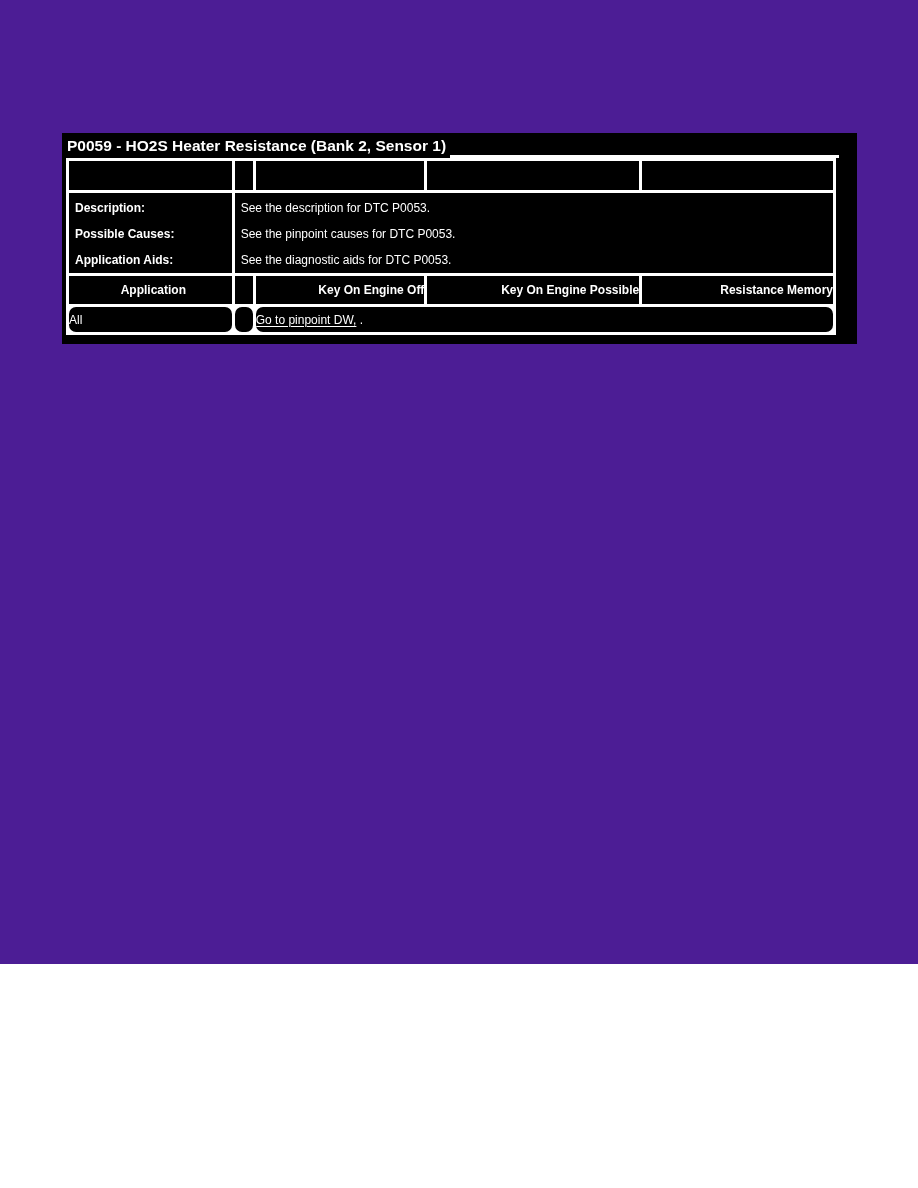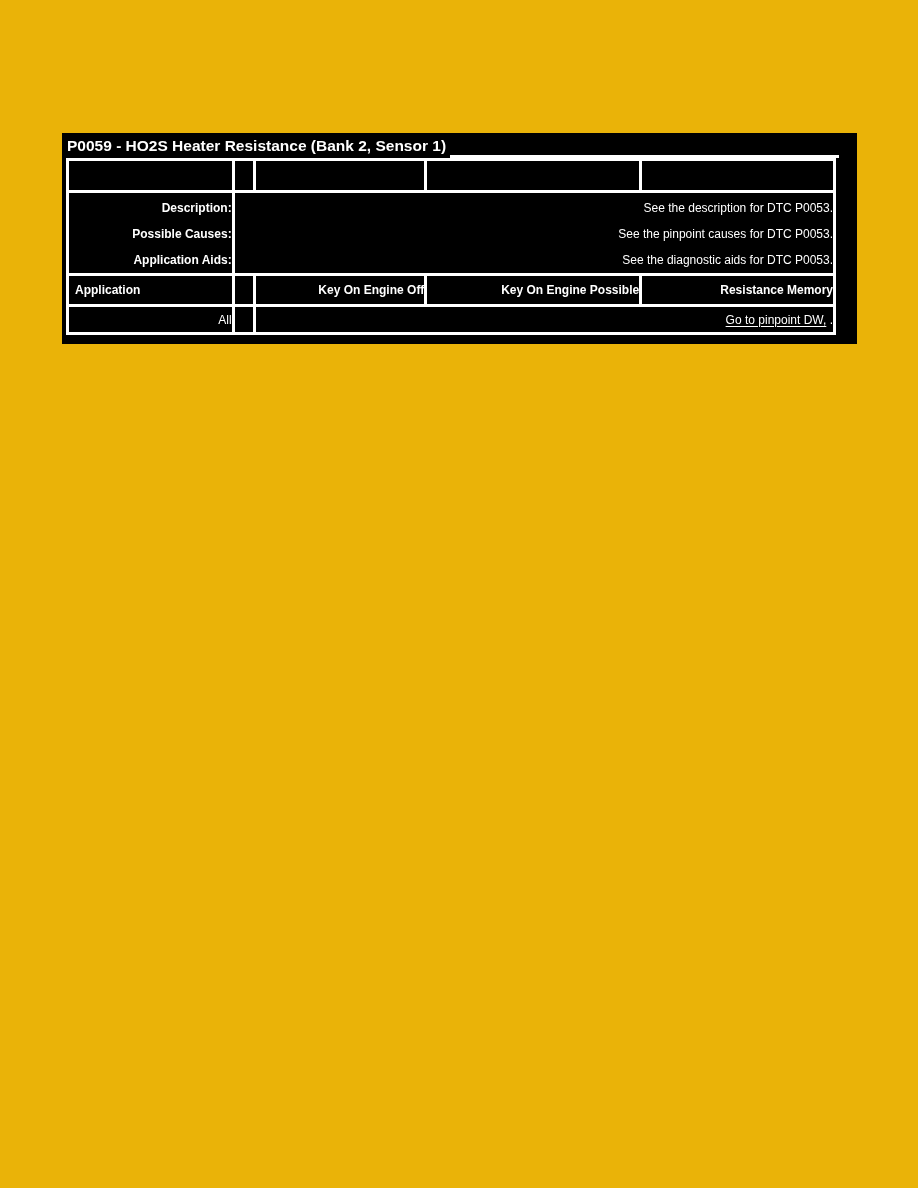--- a/index.html
+++ b/index.html
@@ -2,22 +2,22 @@
 <html><head>
 <meta charset="utf-8">
 <style>
   * { margin: 0; padding: 0; box-sizing: border-box; }
   html, body { background: #ffffff; }
   body { font-family: "Liberation Sans", sans-serif; }
 
   .page {
     position: relative;
     width: 918px;
-    height: 1188px;
-    background: #eab308;
+    height: 964px;
+    background: #4c1d95;
     overflow: hidden;
   }
 
   .dtc-table-wrap {
     position: absolute;
     left: 62px;
     top: 133px;
     width: 795px;
     background: #000000;
     padding: 0 21px 9px 4px;
@@ -48,34 +48,33 @@
     table-layout: fixed;
     width: 770px;
   }
   table.dtc-grid td {
     background: #000000;
     color: #ffffff;
     font-size: 12px;
     vertical-align: middle;
     overflow: hidden;
     white-space: nowrap;
-    text-align: right;
   }
 
   td.empty-hdr { height: 29px; }
 
   td.info-labels, td.info-texts { height: 78px; vertical-align: top; padding-top: 2px; }
   .info-line { line-height: 26px; height: 26px; padding-left: 6px; }
   td.info-labels .info-line { font-weight: bold; }
 
   td.app-hdr { height: 28px; font-weight: bold; }
-  td.app-hdr.left { text-align: left; padding-left: 6px; }
+  td.app-hdr.left { text-align: center; padding-left: 6px; }
   td.app-hdr.center { text-align: right; }
 
-  td.app-val { height: 25px; padding-left: 6px; }
+  td.app-val { height: 25px; padding-left: 0; border-radius: 7px; }
 
   .pinpoint-link {
     color: #ffffff;
     text-decoration: underline;
     text-underline-offset: 2px;
     cursor: pointer;
     margin-top: 18px;
   }
   .link-suffix { text-decoration: none; }
 </style>

